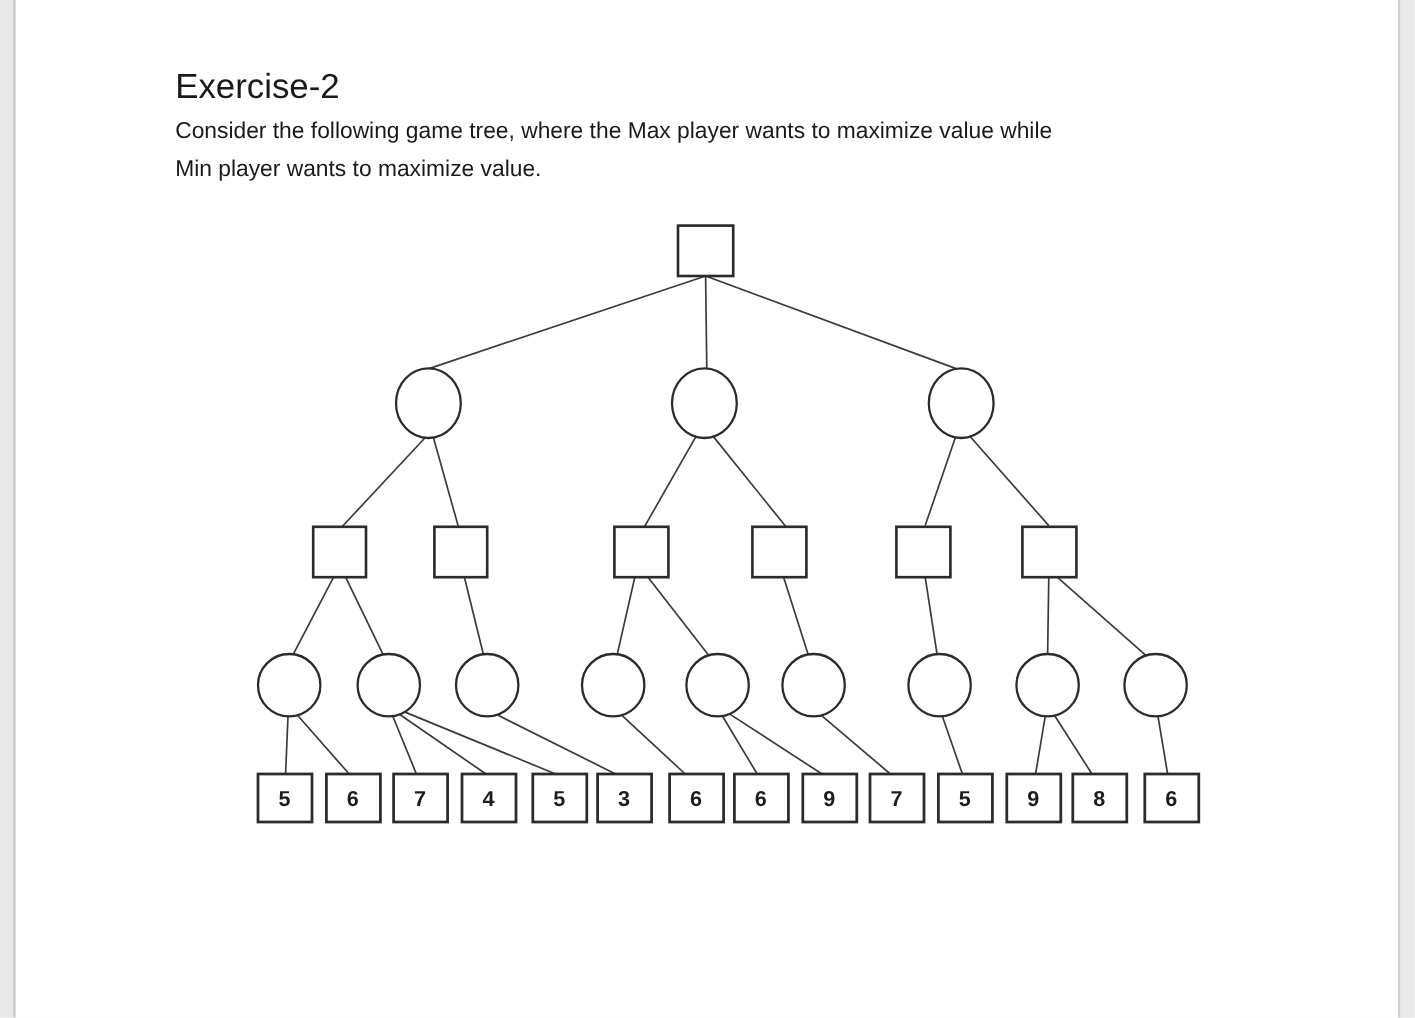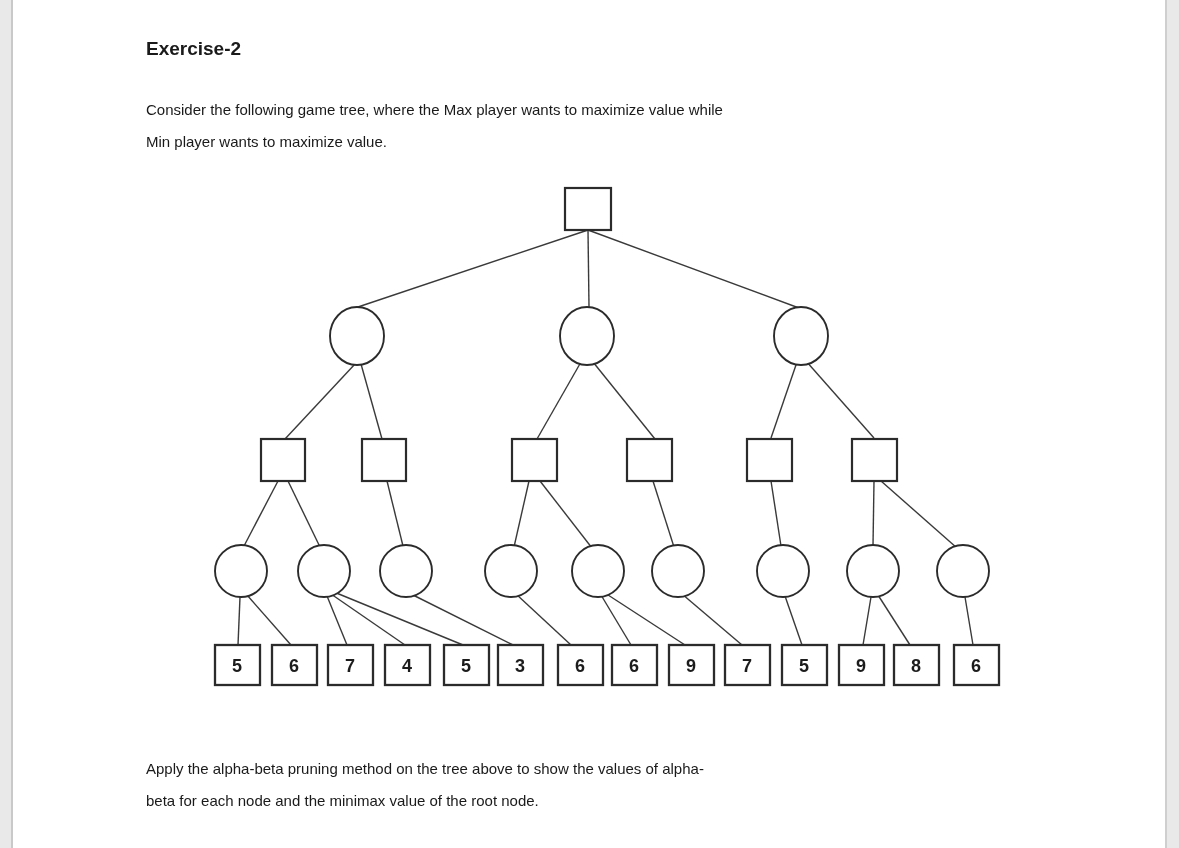--- a/index.html
+++ b/index.html
@@ -10,26 +10,26 @@
     color:#1a1a1a;
   }
   .page{
     position:absolute;left:11px;top:0;width:1156px;height:848px;
     background:#ffffff;
     border-left:2px solid #c9c9c9;
     border-right:2px solid #cfcfcf;
     box-sizing:border-box;
   }
   .heading{
-    position:absolute;left:133px;top:36px;
-    font-size:19px;font-weight:bold;line-height:26px;white-space:nowrap;
+    position:absolute;left:133px;top:60px;
+    font-size:29px;font-weight:normal;line-height:26px;white-space:nowrap;
   }
   .para{
     position:absolute;left:133px;
-    font-size:15px;line-height:32px;
+    font-size:19px;line-height:32px;
   }
   .para div{white-space:nowrap;}
   .intro{top:94px;}
   .outro{top:753px;}
   .tree-svg{position:absolute;left:0;top:0;}
   .edge{stroke:#3a3a3a;stroke-width:1.4;}
   .sq{fill:#ffffff;stroke:#2b2b2b;stroke-width:2.2;}
   .ci{fill:#ffffff;stroke:#2b2b2b;stroke-width:1.9;}
   .leaf{fill:#ffffff;stroke:#2b2b2b;stroke-width:2.3;}
   .leaf-txt{
@@ -135,18 +135,14 @@
     <text class="leaf-txt" x="567" y="672">6</text>
     <text class="leaf-txt" x="621" y="672">6</text>
     <text class="leaf-txt" x="678" y="672">9</text>
     <text class="leaf-txt" x="734" y="672">7</text>
     <text class="leaf-txt" x="791" y="672">5</text>
     <text class="leaf-txt" x="848" y="672">9</text>
     <text class="leaf-txt" x="903" y="672">8</text>
     <text class="leaf-txt" x="963" y="672">6</text>
   </svg>
 
-  <div class="para outro">
-    <div>Apply the alpha-beta pruning method on the tree above to show the values of alpha-</div>
-    <div>beta for each node and the minimax value of the root node.</div>
-  </div>
 
 </div>
 
 </body></html>

